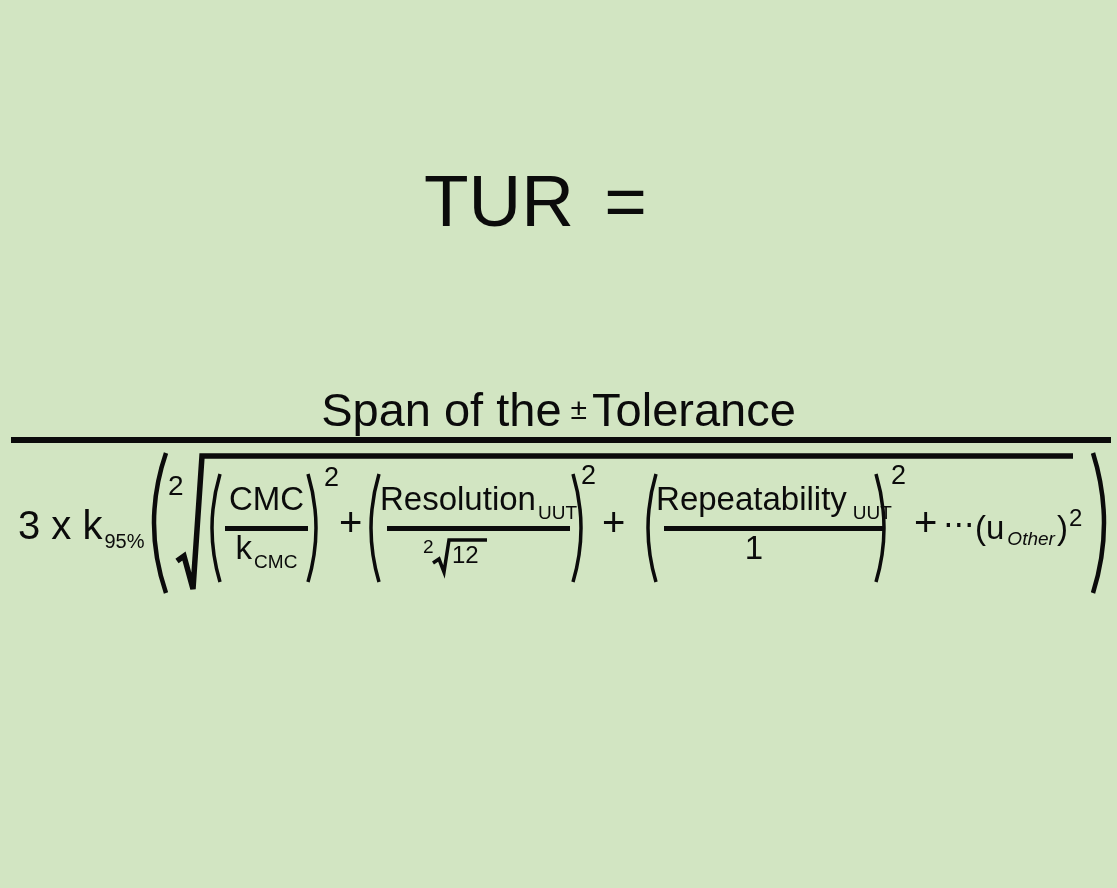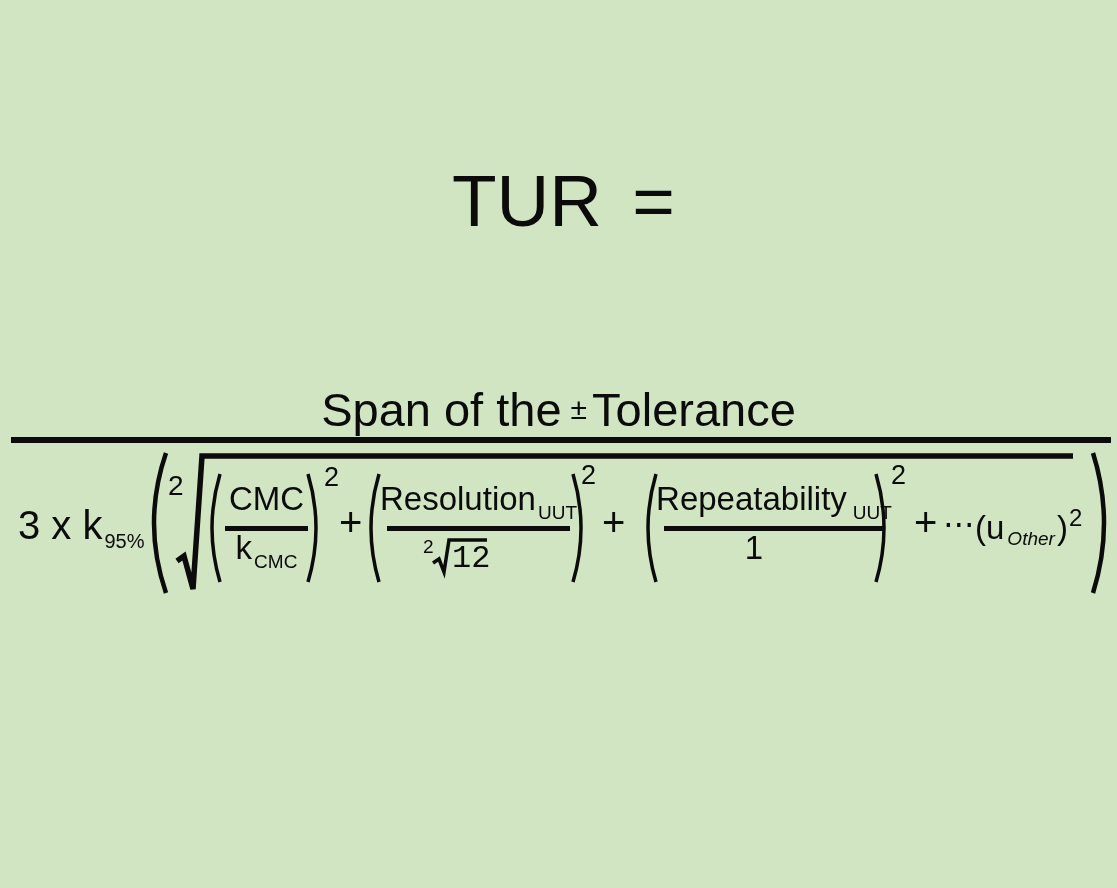--- a/index.html
+++ b/index.html
@@ -7,21 +7,21 @@
     width:1117px; height:888px; overflow:hidden;
     font-family:"Liberation Sans","DejaVu Sans",sans-serif;
     color:#0b0b0b;
   }
   .stage { position:relative; width:1117px; height:888px; }
   .stage, .stage * { line-height:1; white-space:nowrap; }
   .stage > div { position:absolute; }
 
   .gfx { position:absolute; left:0; top:0; }
 
-  .tur { left:424px; top:164px; font-size:73px; word-spacing:10px;margin-left:28px; }
+  .tur { left:424px; top:164px; font-size:73px; word-spacing:10px; }
 
   .numerator { left:0; right:0; top:386px; font-size:47px; text-align:center; }
   .pm { font-size:30px; vertical-align:7px; margin:0 5px 0 9px; }
 
   .mainbar { left:11px; top:437px; width:1100px; height:6px; background:#0b0b0b; }
 
   .coef { left:18px; top:505px; font-size:40px; }
   .sub40 { font-size:20px; vertical-align:-9px; margin-left:2px; }
 
   .ridx-main { left:168px; top:472px; font-size:28px; }
@@ -36,21 +36,21 @@
 
   .exp { position:absolute; font-size:27px; }
   .plus { position:absolute; top:502px; font-size:40px; }
   .dots { left:943px; top:508px; font-size:32px; letter-spacing:2px; }
 
   .uother { left:975px; top:506px; font-size:33px; }
   .subit { font-size:19px; font-style:italic; vertical-align:-6px; margin:0 2px 0 3px; }
   .supx { font-size:24px; vertical-align:13px; margin-left:1px; }
 
   .sq12-idx { left:423px; top:537px; font-size:19px; }
-  .sq12-num { left:452px; top:543px; font-size:32px;font-family:Liberation Mono, monospace; }
+  .sq12-num { left:452px; top:543px; font-size:24px; }
 </style>
 </head>
 <body style="background-color: rgb(210, 229, 194); color: rgb(11, 11, 11);">
 
 <div class="stage">
 
   <svg class="gfx" width="1117" height="888" viewBox="0 0 1117 888" fill="none" stroke="#0b0b0b">
     <path d="M166,453 Q142,523 166,593" stroke-width="4.5"></path>
     <path d="M1093,453 Q1115,523 1093,593" stroke-width="4.5"></path>
     <path d="M177,561 L184,556 L193,589 L202,456 L1073,456" stroke-width="5.5" stroke-linejoin="miter"></path>

